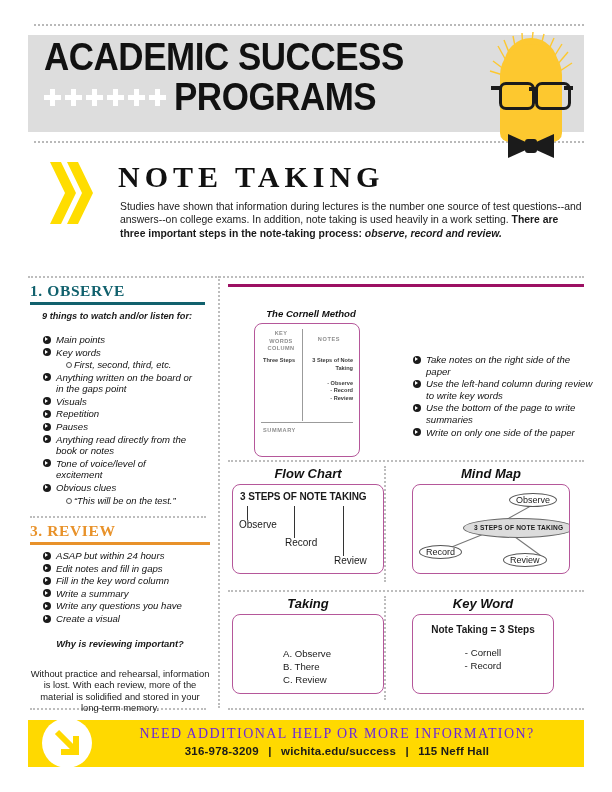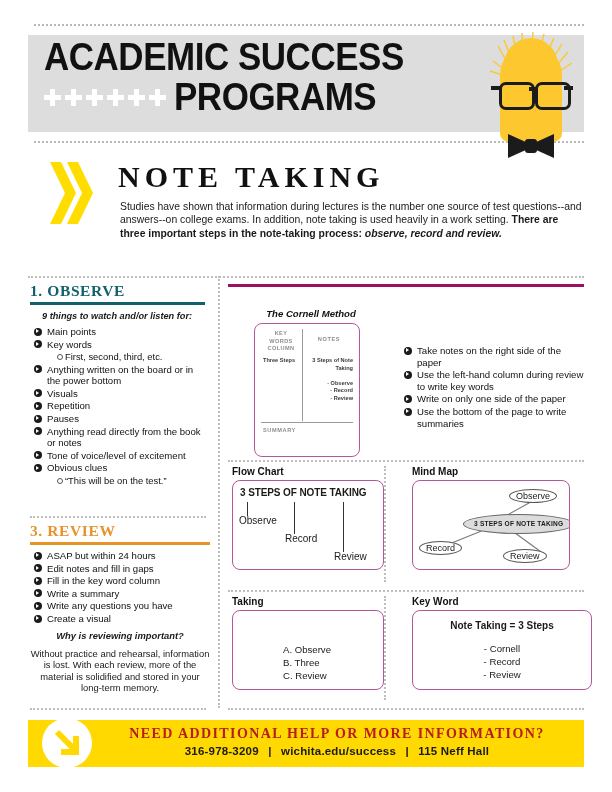--- a/index.html
+++ b/index.html
@@ -91,21 +91,21 @@
 
   
   .vdiv{position:absolute;left:218px;top:276px;width:0;height:432px;border-left:2px dotted #bdbdbd;}
   .hdiv{position:absolute;border-top:2px dotted #bdbdbd;}
 
   
   .sec-head{font-family:"Liberation Serif", serif;font-weight:bold;font-size:15.5px;letter-spacing:0.6px;}
   .sec-rule{height:3px;margin-top:2px;}
 
   
-  ul.blist{list-style:none;margin:4px;padding:0;}
+  ul.blist{list-style:none;margin:13px;padding:0;font-style:italic;}
   ul.blist li{
     position:relative;padding-left:13px;margin-bottom:1px;
     font-size:9.6px;line-height:11.6px;color:#111;
   }
   ul.blist li .bdot{
     position:absolute;left:0;top:1.6px;width:8px;height:8px;
     border-radius:50%;background:#1b1b1b;
   }
   ul.blist li .bdot:after{
     content:"";position:absolute;left:2.1px;top:1.6px;
@@ -122,21 +122,21 @@
   
   .obs{position:absolute;left:30px;top:282px;width:175px;}
   .obs .sec-head{color:#11616d;}
   .obs .sec-rule{background:#11616d;}
 
   
   .rev{position:absolute;left:30px;top:522px;width:180px;}
   .rev .sec-head{color:#e8922a;}
   .rev .sec-rule{background:#e8922a;}
   .rev-note{margin-top:5px;text-align:center;font-size:9.4px;line-height:11.4px;}
-  .rev-note .q{font-weight:bold;font-style:italic;display:block;margin-bottom:7px;}
+  .rev-note .q{font-weight:bold;font-style:italic;display:block;margin-bottom:19px;}
 
   
   .rec{position:absolute;left:228px;top:282px;width:356px;}
   .rec .sec-head{color:#9c1063;}
   .rec .sec-rule{background:#9c1063;}
 
   .cornell-cap{position:absolute;left:252px;top:308px;width:118px;text-align:center;
     font-style:italic;font-weight:bold;font-size:9.6px;color:#111;}
   .cornell-box{position:absolute;left:254px;top:323px;width:104px;height:132px;
     border:1.6px solid #b5579a;border-radius:8px;background:#fff;}
@@ -151,21 +151,21 @@
   .cell-steps{position:absolute;left:50px;top:56px;width:48px;text-align:right;
     font-size:5.6px;font-weight:bold;color:#3a3a3a;line-height:7.4px;}
   .cell-vline{position:absolute;left:47px;top:5px;width:0;height:92px;border-left:1px solid #9b9b9b;}
   .cell-hline{position:absolute;left:6px;top:98px;width:92px;border-top:1px solid #9b9b9b;}
   .cell-summary{position:absolute;left:8px;top:103px;font-size:5.6px;font-weight:bold;letter-spacing:0.6px;color:#8e8e8e;}
 
   .rec-list{position:absolute;left:400px;top:341px;width:184px;}
   .rec-list li{font-size:9.6px;line-height:11.6px;margin-bottom:0.5px;}
 
   
-  .mbox-cap{text-align:left;font-weight:bold;font-size:10px;color:#111;margin-bottom:3px;}
+  .mbox-cap{text-align:center;font-style:italic;font-weight:bold;font-size:13px;color:#111;margin-bottom:3px;}
   .mbox{border:1.5px solid #b5579a;border-radius:8px;background:#fff;position:relative;}
 
   .flow{position:absolute;left:232px;top:466px;width:152px;}
   .flow .mbox{height:88px;}
   .flow-title{position:absolute;left:7px;top:6px;font-size:10px;font-weight:bold;letter-spacing:-0.1px;}
   .flow-l1{position:absolute;left:14px;top:21px;width:0;height:14px;border-left:1.6px solid #333;}
   .flow-l2{position:absolute;left:61px;top:21px;width:0;height:32px;border-left:1.6px solid #333;}
   .flow-l3{position:absolute;left:110px;top:21px;width:0;height:50px;border-left:1.6px solid #333;}
   .flow-o{position:absolute;left:6px;top:34px;font-size:10px;}
   .flow-r{position:absolute;left:52px;top:52px;font-size:10px;}
@@ -177,31 +177,31 @@
     font-size:9px;text-align:center;padding:1px 6px;white-space:nowrap;}
   .node.center{background:#dcdcdc;border:1px solid #666;font-size:6.6px;font-weight:bold;
     line-height:8.2px;padding:5px 10px;letter-spacing:0.2px;}
   .ml{position:absolute;background:#777;height:1px;transform-origin:left center;}
 
   .outline{position:absolute;left:232px;top:596px;width:152px;}
   .outline .mbox{height:78px;}
   .ol-title{position:absolute;left:7px;top:6px;width:116px;font-size:9.6px;font-weight:bold;line-height:12px;}
   .ol-items{position:absolute;left:50px;top:32px;font-size:9.6px;line-height:13px;}
 
-  .keyword{position:absolute;left:412px;top:596px;width:180px;}
+  .keyword{position:absolute;left:412px;top:596px;width:142px;}
   .keyword .mbox{height:78px;}
   .kw-title{position:absolute;left:0;top:9px;width:100%;text-align:center;font-size:10px;font-weight:bold;}
   .kw-items{position:absolute;left:0;top:31px;width:100%;text-align:center;font-size:9.6px;line-height:13px;}
 
   
   .footer{position:absolute;left:28px;top:720px;width:556px;height:47px;background:#ffd900;}
   .foot-circle{position:absolute;left:14px;top:-2px;width:50px;height:50px;border-radius:50%;background:#fff;}
   .foot-arrow{position:absolute;left:14px;top:-2px;width:50px;height:50px;}
   .foot-txt{position:absolute;left:74px;top:6px;width:470px;text-align:center;}
-  .foot-l1{font-family:"Liberation Serif", serif;font-weight:bold;font-size:14px;letter-spacing:1.4px;color:#b91c1c;}
+  .foot-l1{font-family:"Liberation Serif", serif;font-weight:normal;font-size:14px;letter-spacing:1.4px;color:#6d28d9;}
   .foot-l2{font-size:11.5px;font-weight:bold;color:#1b1b1b;margin-top:3px;letter-spacing:0.2px;}
 </style>
 </head>
 <body>
 
 <div class="page">
 
   <div class="header-wrap">
     <div class="hdr-dot-top"></div>
     <div class="hdr-grey" style="background: rgb(221, 221, 221);"></div>
@@ -278,21 +278,21 @@
   <div class="obs">
     <div class="sec-head" style="color: rgb(17, 97, 109);">1. OBSERVE</div>
     <div class="sec-rule" style="background: rgb(17, 97, 109);"></div>
     <div class="lead-italic">9 things to watch and/or listen for:</div>
     <ul class="blist" id="observe-list">
         <li><span class="bdot"></span><span>Main points</span></li>
         <li><span class="bdot"></span><span>Key words</span></li>
         <ul class="sublist">
           <li><span class="sdot"></span><span>First, second, third, etc.</span></li>
         </ul>
-        <li><span class="bdot"></span><span>Anything written on the board or in the power bottom</span></li>
+        <li><span class="bdot"></span><span>Anything written on the board or in the gaps point</span></li>
         <li><span class="bdot"></span><span>Visuals</span></li>
         <li><span class="bdot"></span><span>Repetition</span></li>
         <li><span class="bdot"></span><span>Pauses</span></li>
         <li><span class="bdot"></span><span>Anything read directly from the book or notes</span></li>
         <li><span class="bdot"></span><span>Tone of voice/level of excitement</span></li>
         <li><span class="bdot"></span><span>Obvious clues</span></li>
         <ul class="sublist">
           <li><span class="sdot"></span><span>“This will be on the test.”</span></li>
         </ul>
       </ul>
@@ -329,22 +329,22 @@
     <div class="cell-3steps">3 Steps of Note Taking</div>
     <div class="cell-steps" style="white-space:pre-line">- Observe
 - Record
 - Review</div>
     <div class="cell-summary">SUMMARY</div>
   </div>
 
   <ul class="blist rec-list" id="record-list">
       <li><span class="bdot"></span><span>Take notes on the right side of the paper</span></li>
       <li><span class="bdot"></span><span>Use the left-hand column during review to write key words</span></li>
+      <li><span class="bdot"></span><span>Use the bottom of the page to write summaries</span></li>
       <li><span class="bdot"></span><span>Write on only one side of the paper</span></li>
-      <li><span class="bdot"></span><span>Use the bottom of the page to write summaries</span></li>
     </ul>
 
   <div class="flow">
     <div class="mbox-cap">Flow Chart</div>
     <div class="mbox" style="border-color: rgb(181, 87, 154);">
       <div class="flow-title">3 STEPS OF NOTE TAKING</div>
       <div class="flow-l1"></div>
       <div class="flow-l2"></div>
       <div class="flow-l3"></div>
       <div class="flow-o">Observe</div>
@@ -364,34 +364,33 @@
       <div class="node" style="left:6px;top:60px;">Record</div>
       <div class="node" style="left:90px;top:68px;">Review</div>
     </div>
   </div>
 
   <div class="outline">
     <div class="mbox-cap">Taking</div>
     <div class="mbox" style="border-color: rgb(181, 87, 154);">
       <div class="ol-items">
         <div>A. Observe</div>
-        <div>B. Three</div>
+        <div>B. There</div>
         <div>C. Review</div>
       </div>
     </div>
   </div>
 
   <div class="keyword">
     <div class="mbox-cap">Key Word</div>
     <div class="mbox" style="border-color: rgb(181, 87, 154);">
       <div class="kw-title">Note Taking = 3 Steps</div>
       <div class="kw-items">
         <div>- Cornell</div>
         <div>- Record</div>
-        <div>- Review</div>
       </div>
     </div>
   </div>
 
   <div class="footer" style="background: rgb(255, 217, 0);">
     <div class="foot-circle"></div>
     <svg class="foot-arrow" viewBox="0 0 50 50">
       <g stroke="#FFD900" stroke-width="6" fill="none" stroke-linecap="butt">
         <path d="M15 14 L34 33"></path>
         <path d="M34 18 L34 34 L19 34"></path>

